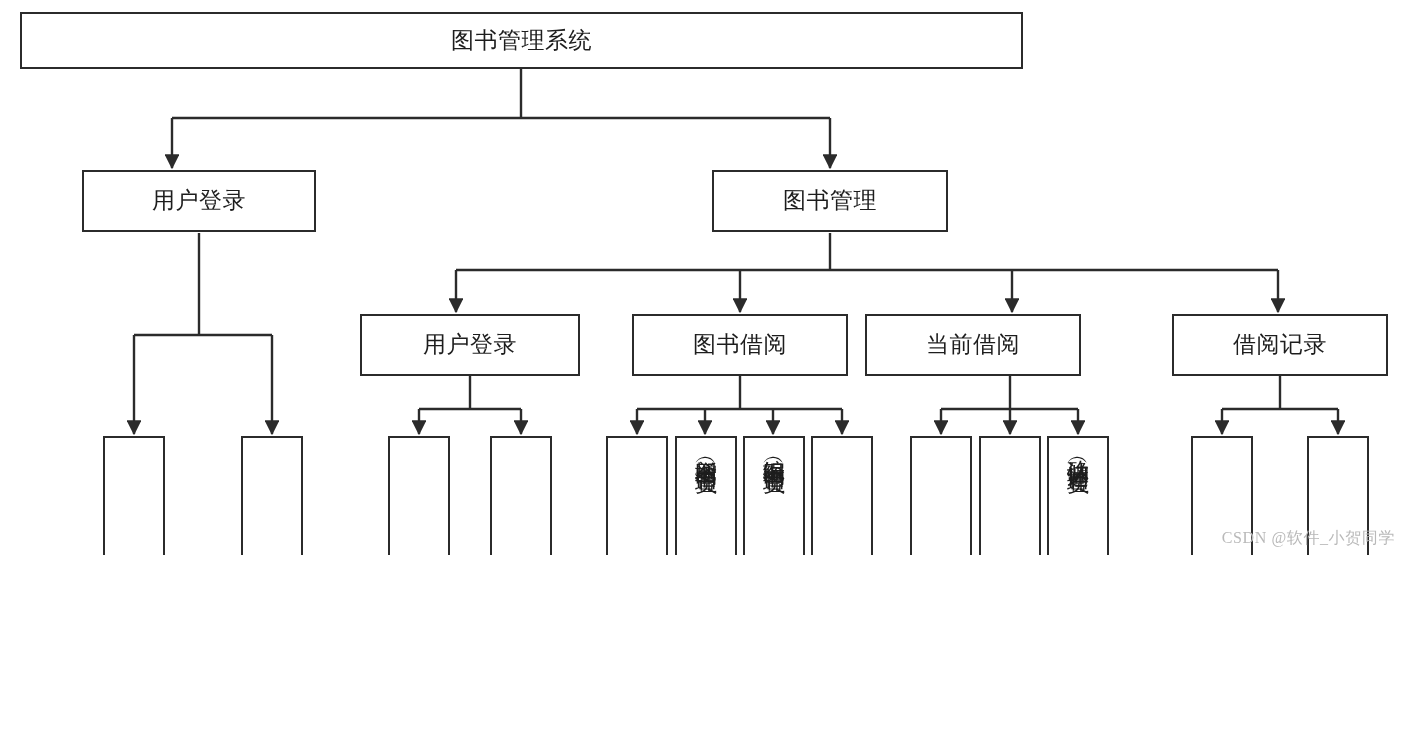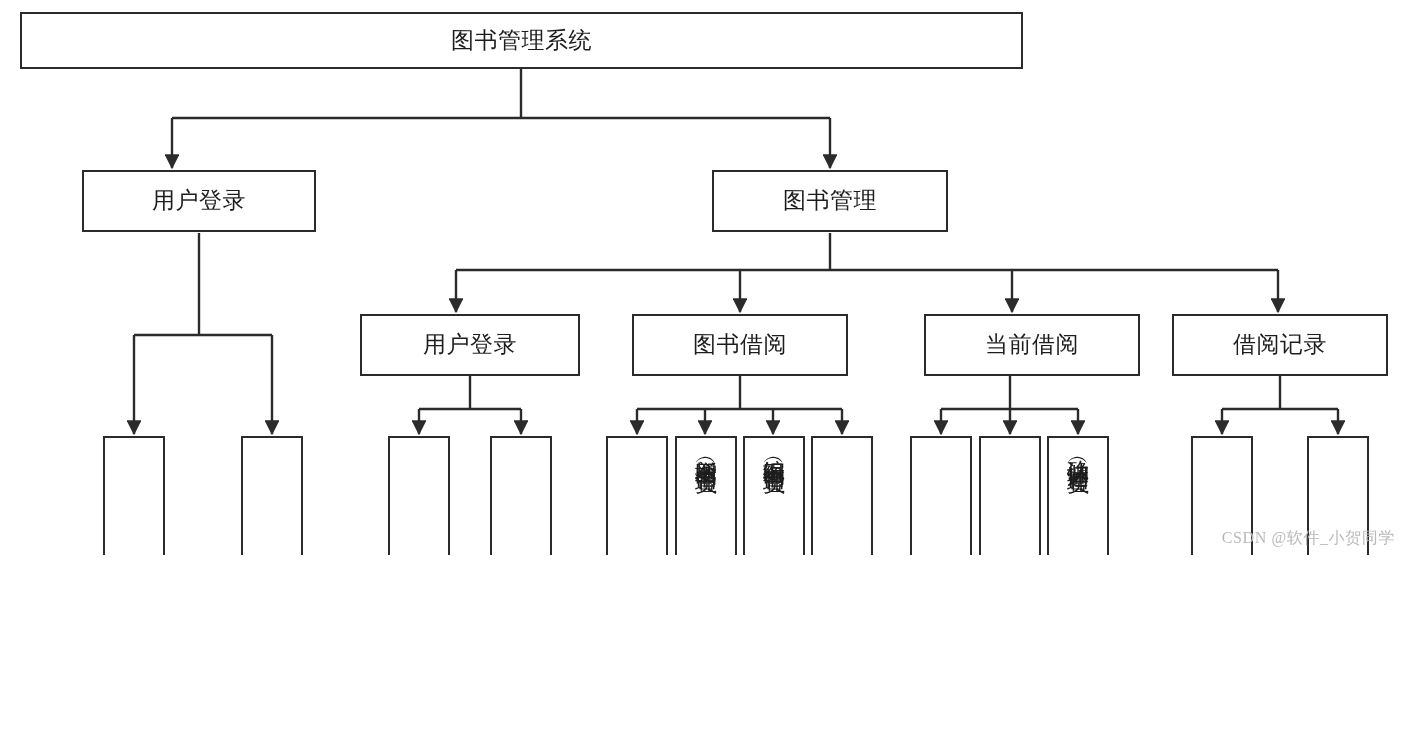--- a/index.html
+++ b/index.html
@@ -145,21 +145,21 @@
   <div class="node node-h" style="left:712px; top:170px; width:236px; height:62px;">
     <span class="label">图书管理</span>
   </div>
 
   <div class="node node-h" style="left:360px; top:314px; width:220px; height:62px;">
     <span class="label">用户登录</span>
   </div>
   <div class="node node-h" style="left:632px; top:314px; width:216px; height:62px;justify-content:center;">
     <span class="label">图书借阅</span>
   </div>
-  <div class="node node-h" style="left:924px; top:314px; width:216px; height:62px;">
+  <div class="node node-h" style="left:865px; top:314px; width:216px; height:62px;">
     <span class="label">当前借阅</span>
   </div>
   <div class="node node-h" style="left:1172px; top:314px; width:216px; height:62px;">
     <span class="label">借阅记录</span>
   </div>
 
   <div class="node node-leaf align-mid" style="left:103px; top:436px; width:62px; height:299px;">
     <span class="label">用户登录</span>
   </div>
   <div class="node node-leaf align-mid" style="left:241px; top:436px; width:62px; height:299px;">

